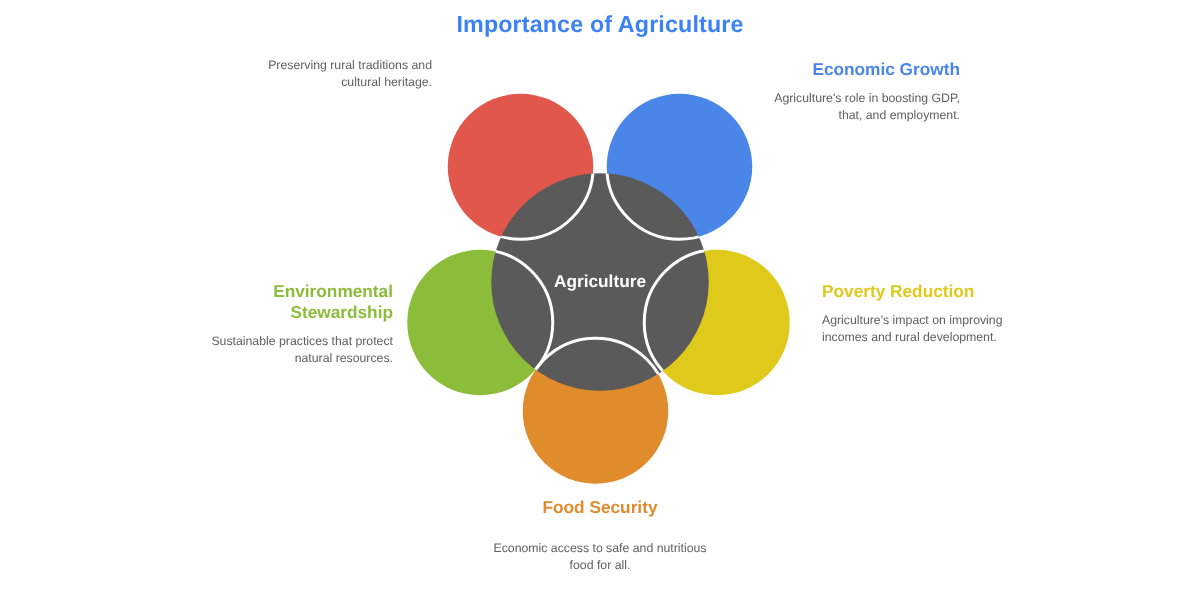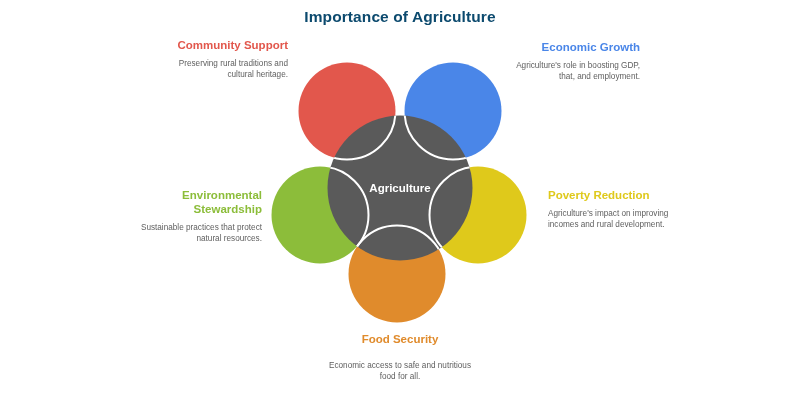--- a/index.html
+++ b/index.html
@@ -89,21 +89,21 @@
     font-size: 11.5px;
     font-weight: bold;
     fill: #ffffff;
   }
 </style>
 </head>
 <body>
 
 <div id="canvas">
 
-  <div class="chart-title" style="color: #0c4a6e;">Importance of Agriculture</div>
+  <div class="chart-title" style="color: #3b82f6;">Importance of Agriculture</div>
 
   <svg class="diagram-svg" width="800" height="400" viewBox="0 0 800 400">
     <defs>
       <clipPath id="hub-clip">
         <circle cx="400" cy="188" r="72.5"></circle>
       </clipPath>
     </defs>
 
     <circle id="petal-community" cx="347" cy="111" r="48.5" fill="#e2574c"></circle>
     <circle id="petal-economic" cx="453" cy="111" r="48.5" fill="#4a86e8"></circle>
@@ -118,21 +118,20 @@
       <circle cx="453" cy="111" r="48.5"></circle>
       <circle cx="478" cy="215" r="48.5"></circle>
       <circle cx="397" cy="274" r="48.5"></circle>
       <circle cx="320" cy="215" r="48.5"></circle>
     </g>
 
     <text class="hub-label" x="400" y="188" text-anchor="middle" dominant-baseline="central">Agriculture</text>
   </svg>
 
   <div class="callout callout-community">
-    <div class="callout-title" id="title-community" style="color: rgb(226, 87, 76);">Community Support</div>
     <div class="callout-desc">Preserving rural traditions and cultural heritage.</div>
   </div>
 
   <div class="callout callout-economic">
     <div class="callout-title" id="title-economic" style="color: rgb(74, 134, 232);">Economic Growth</div>
     <div class="callout-desc">Agriculture's role in boosting GDP, that, and employment.</div>
   </div>
 
   <div class="callout callout-poverty">
     <div class="callout-title" id="title-poverty" style="color: rgb(223, 201, 27);">Poverty Reduction</div>

